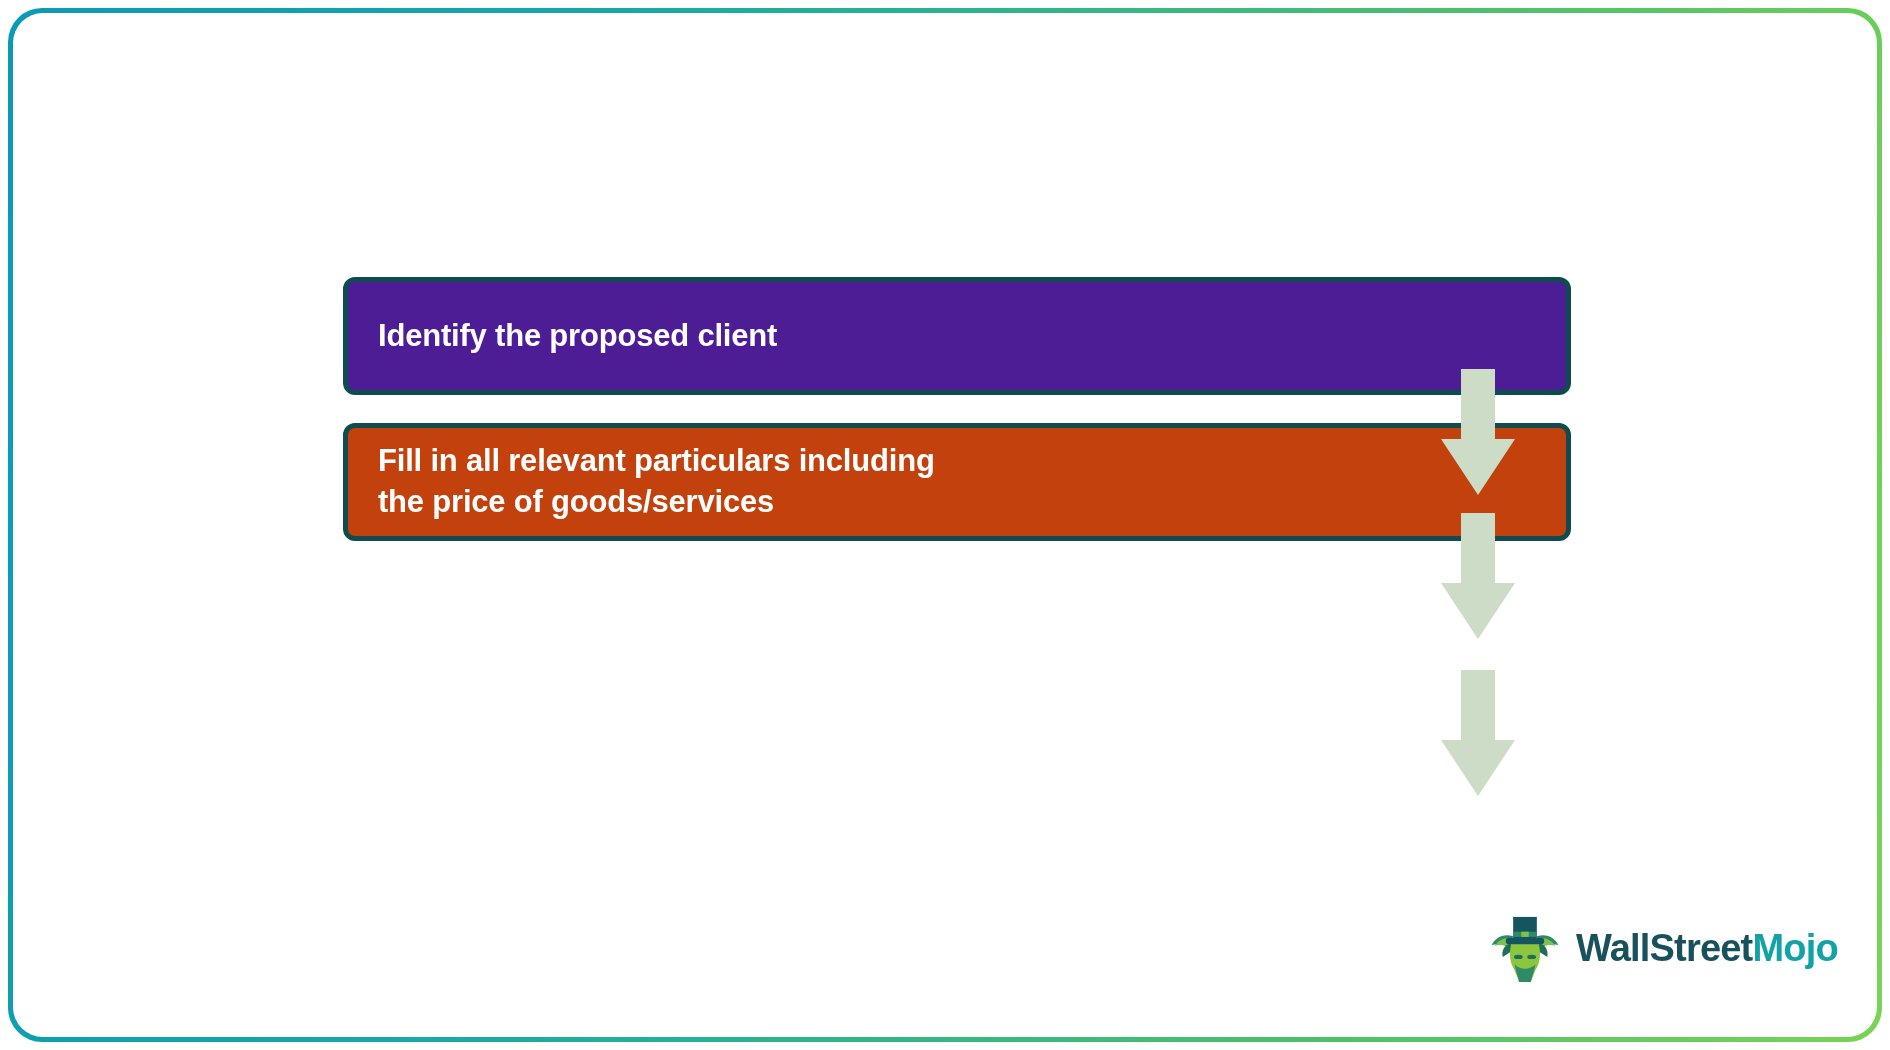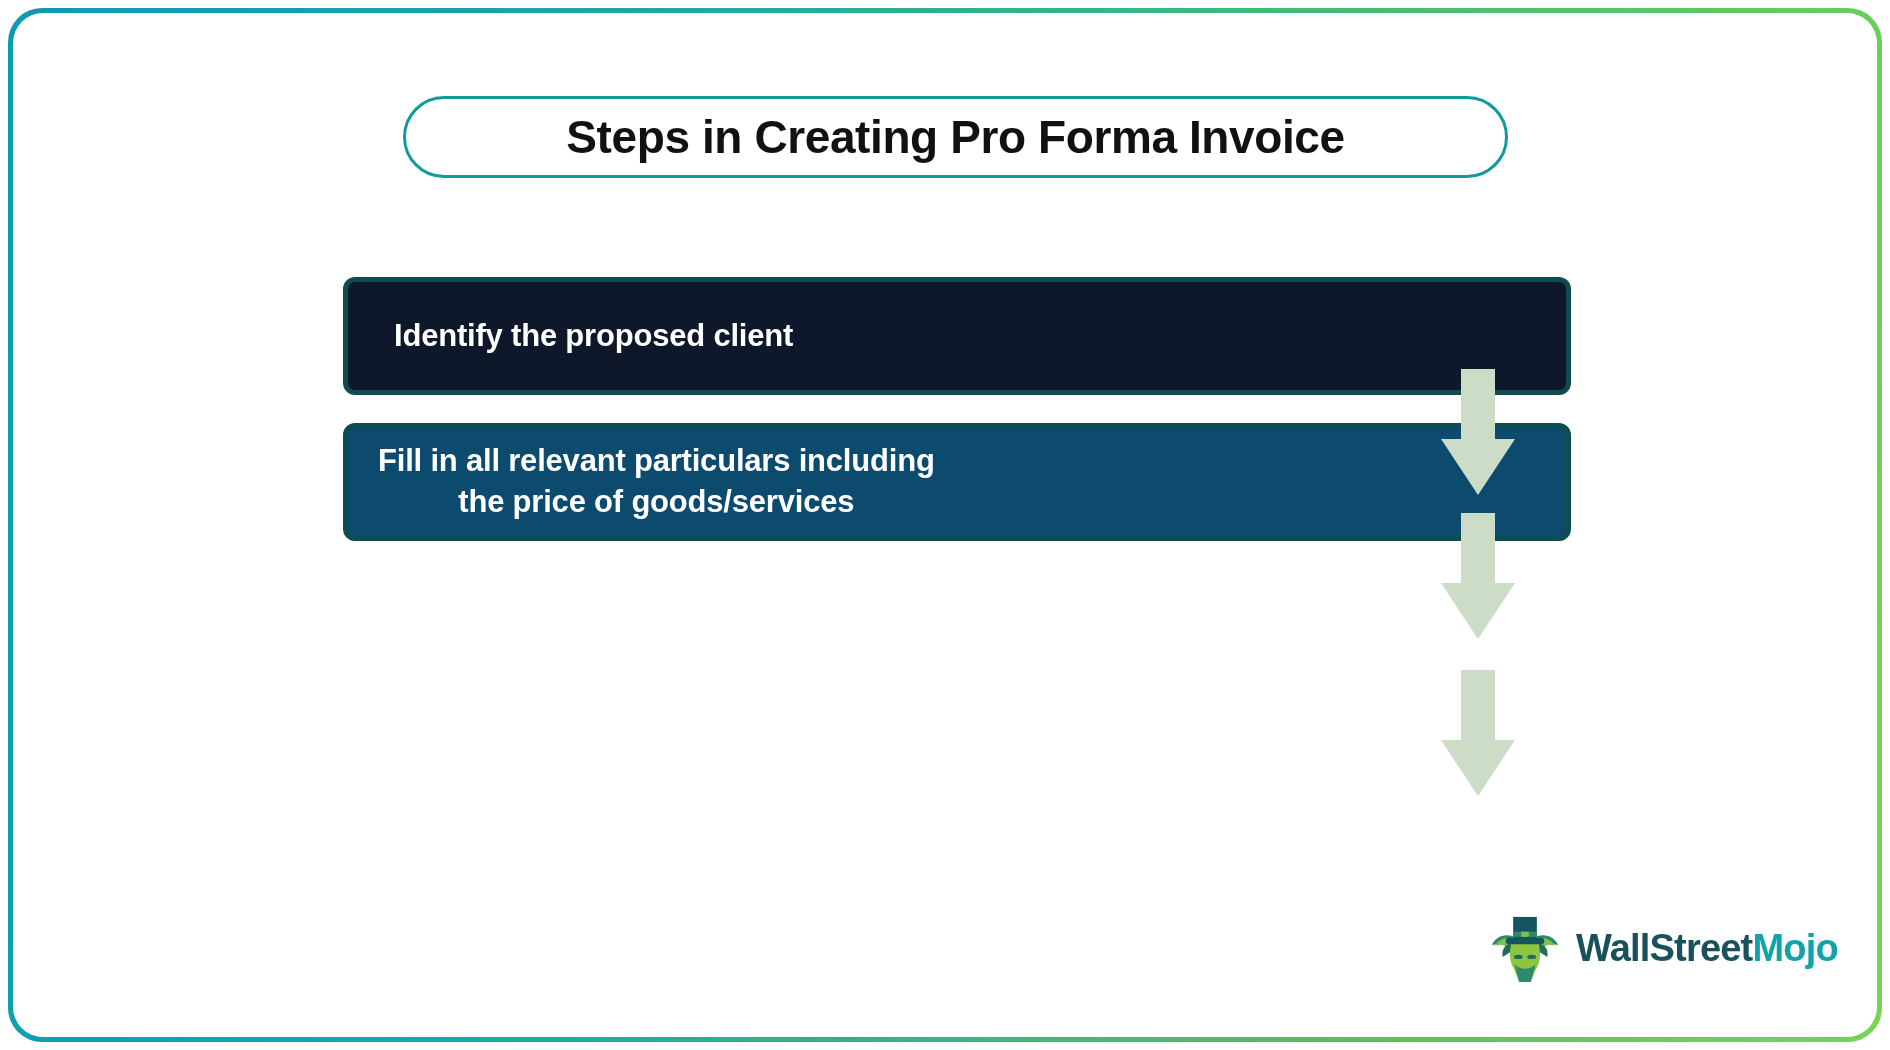--- a/index.html
+++ b/index.html
@@ -64,22 +64,22 @@
     position: absolute;
     left: 330px;
     width: 1228px;
     box-sizing: border-box;
     border-radius: 12px;
     border: 5px solid #0f4c50;
     display: flex;
     align-items: center;
     z-index: 2;
   }
-  .step-bar.teal   { background: #0f172a; padding-left: 16px; }
-  .step-bar.green  { background: #0c4a6e; text-align: center; }
+  .step-bar.teal   { background: #4c1d95; }
+  .step-bar.green  { background: #c2410c; }
 
   .step-label {
     color: #ffffff;
     font-size: 31px;
     font-weight: 700;
     line-height: 1.32;
     padding-left: 30px;
     letter-spacing: -0.2px;
     white-space: pre-line;
   }
@@ -122,23 +122,20 @@
   }
   .brand-word-primary   { color: #18515c; }
   .brand-word-secondary { color: #13a3a6; margin-top: 8px; }
 </style>
 </head>
 <body>
 
 <div id="infographic-frame">
   <div id="infographic-canvas">
 
-    <div id="title-pill">
-      <span id="title-text">Steps in Creating Pro Forma Invoice</span>
-    </div>
 
     <div class="step-bar teal" id="step-bar-1">
       <span class="step-label">Identify the proposed client</span>
     </div>
 
     <div class="step-bar green" id="step-bar-2">
       <span class="step-label">Fill in all relevant particulars including
 the price of goods/services</span>
     </div>
 

